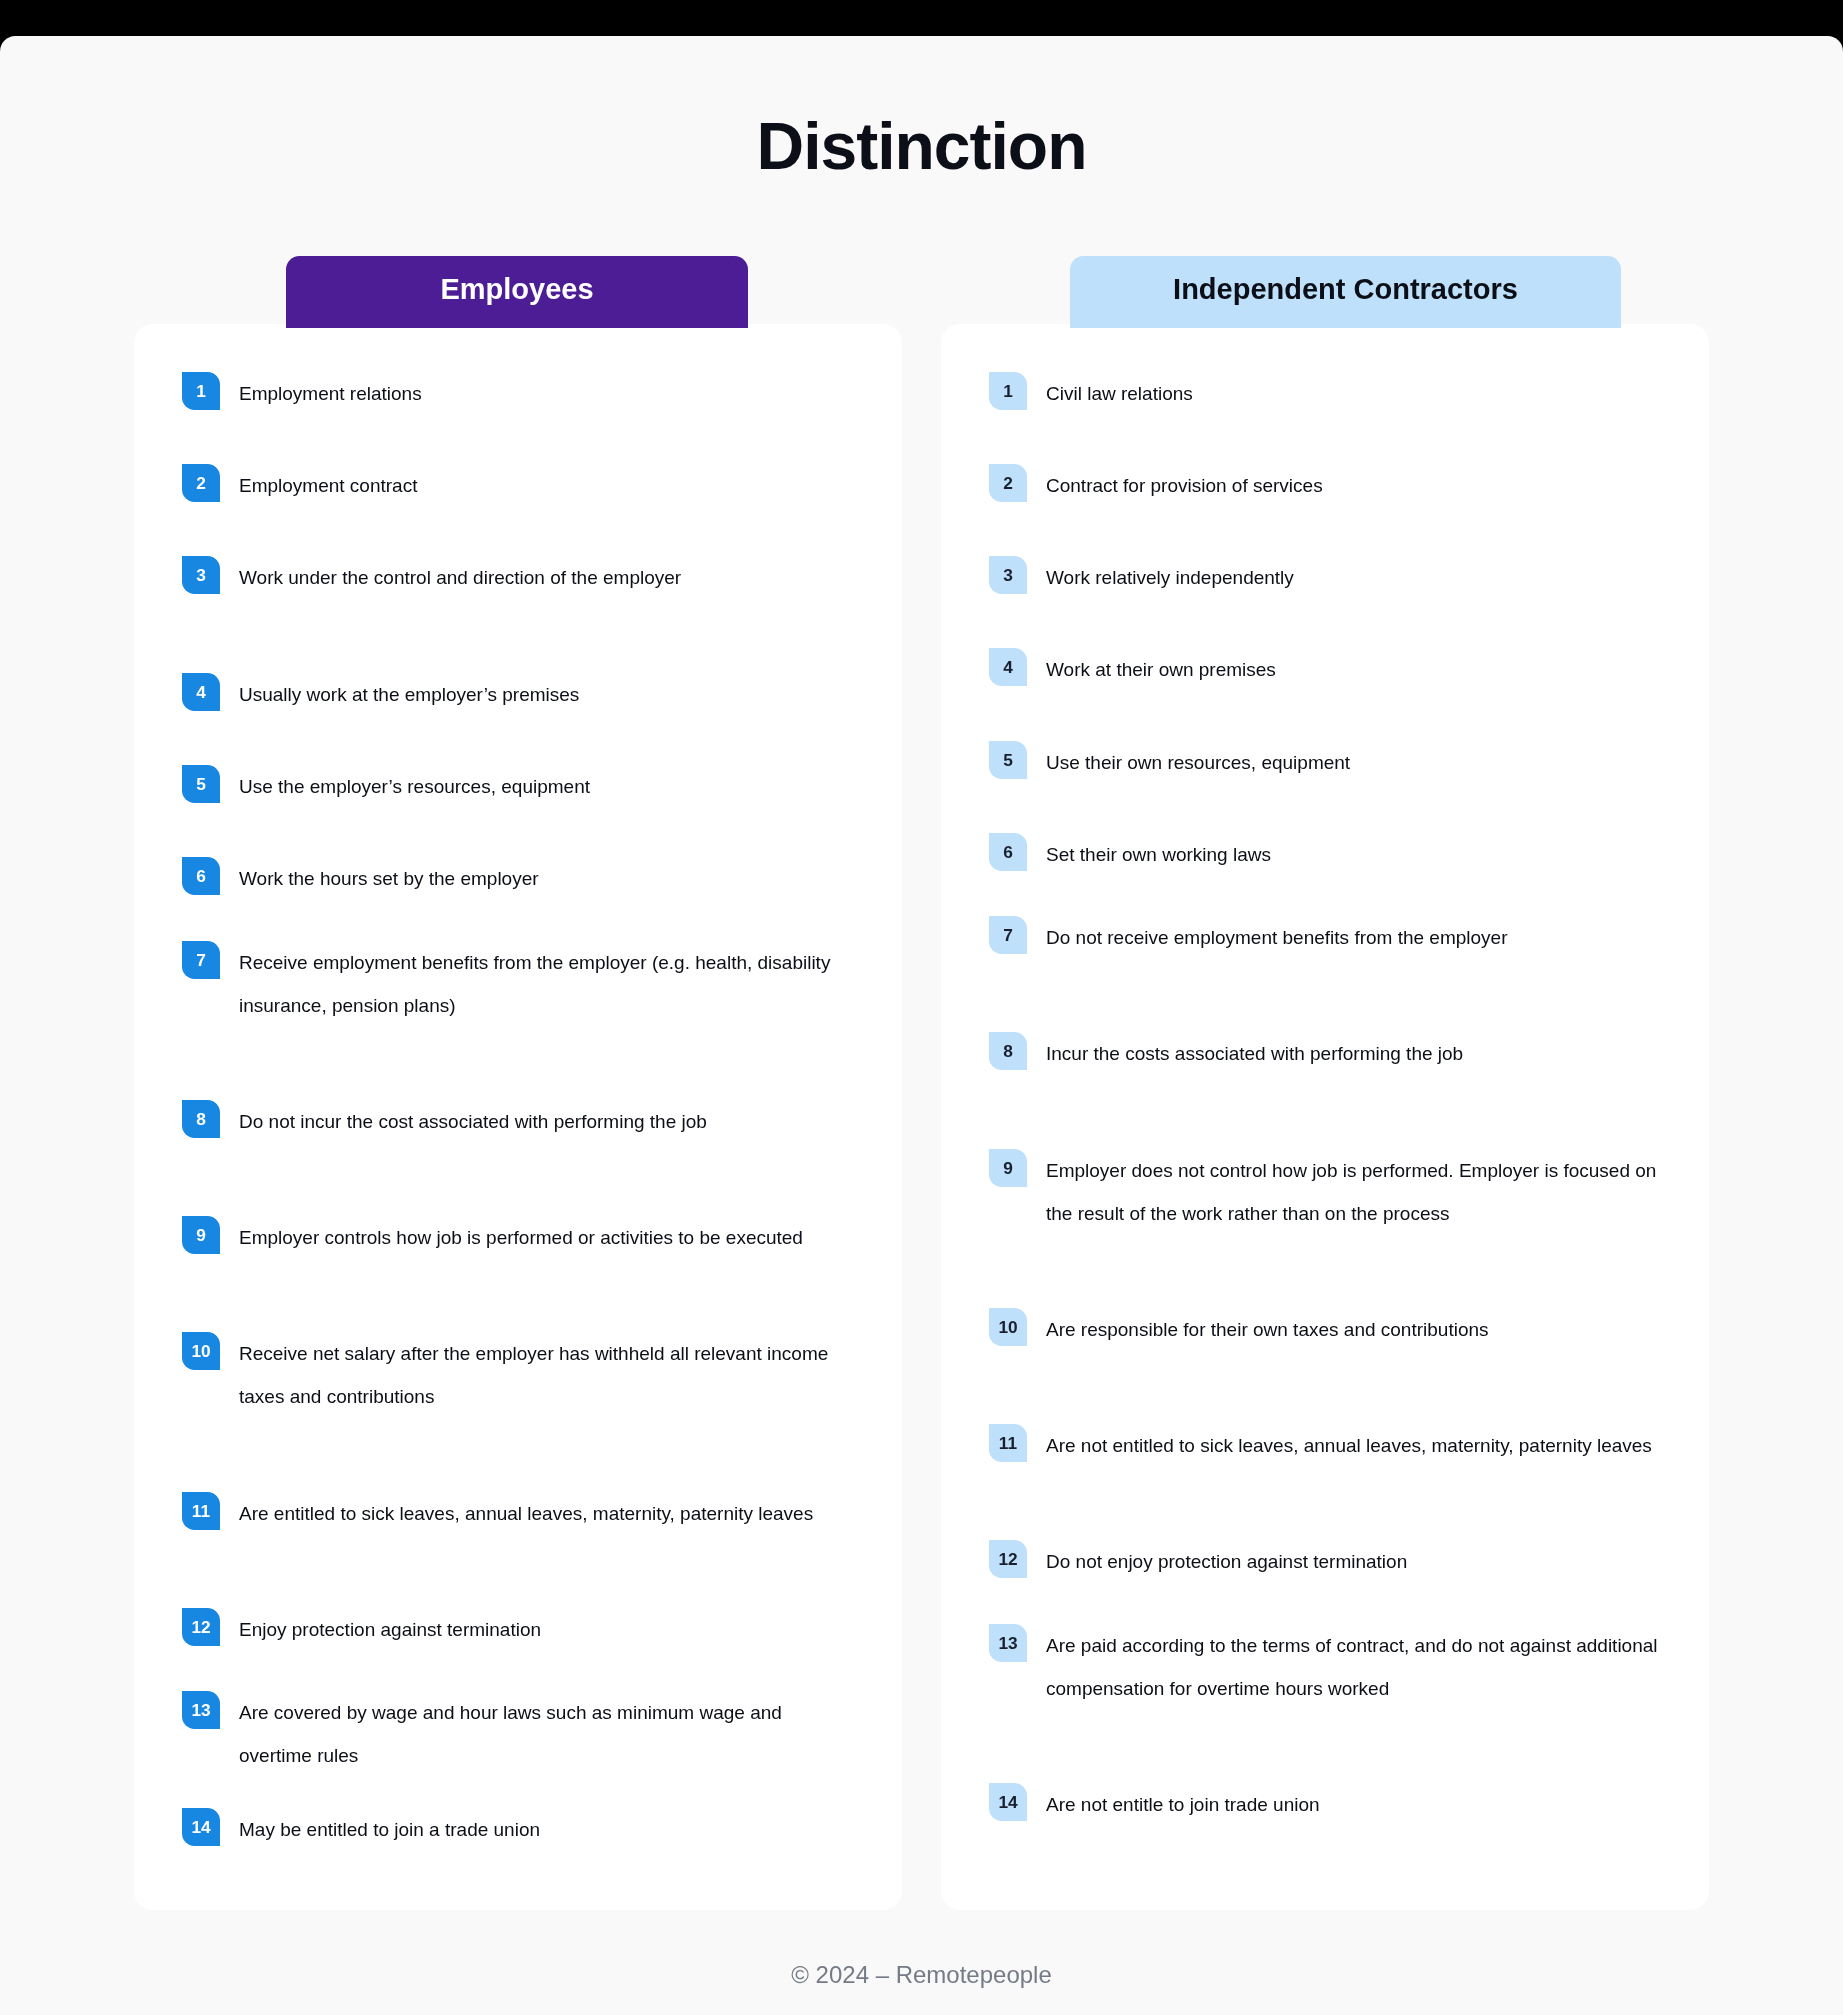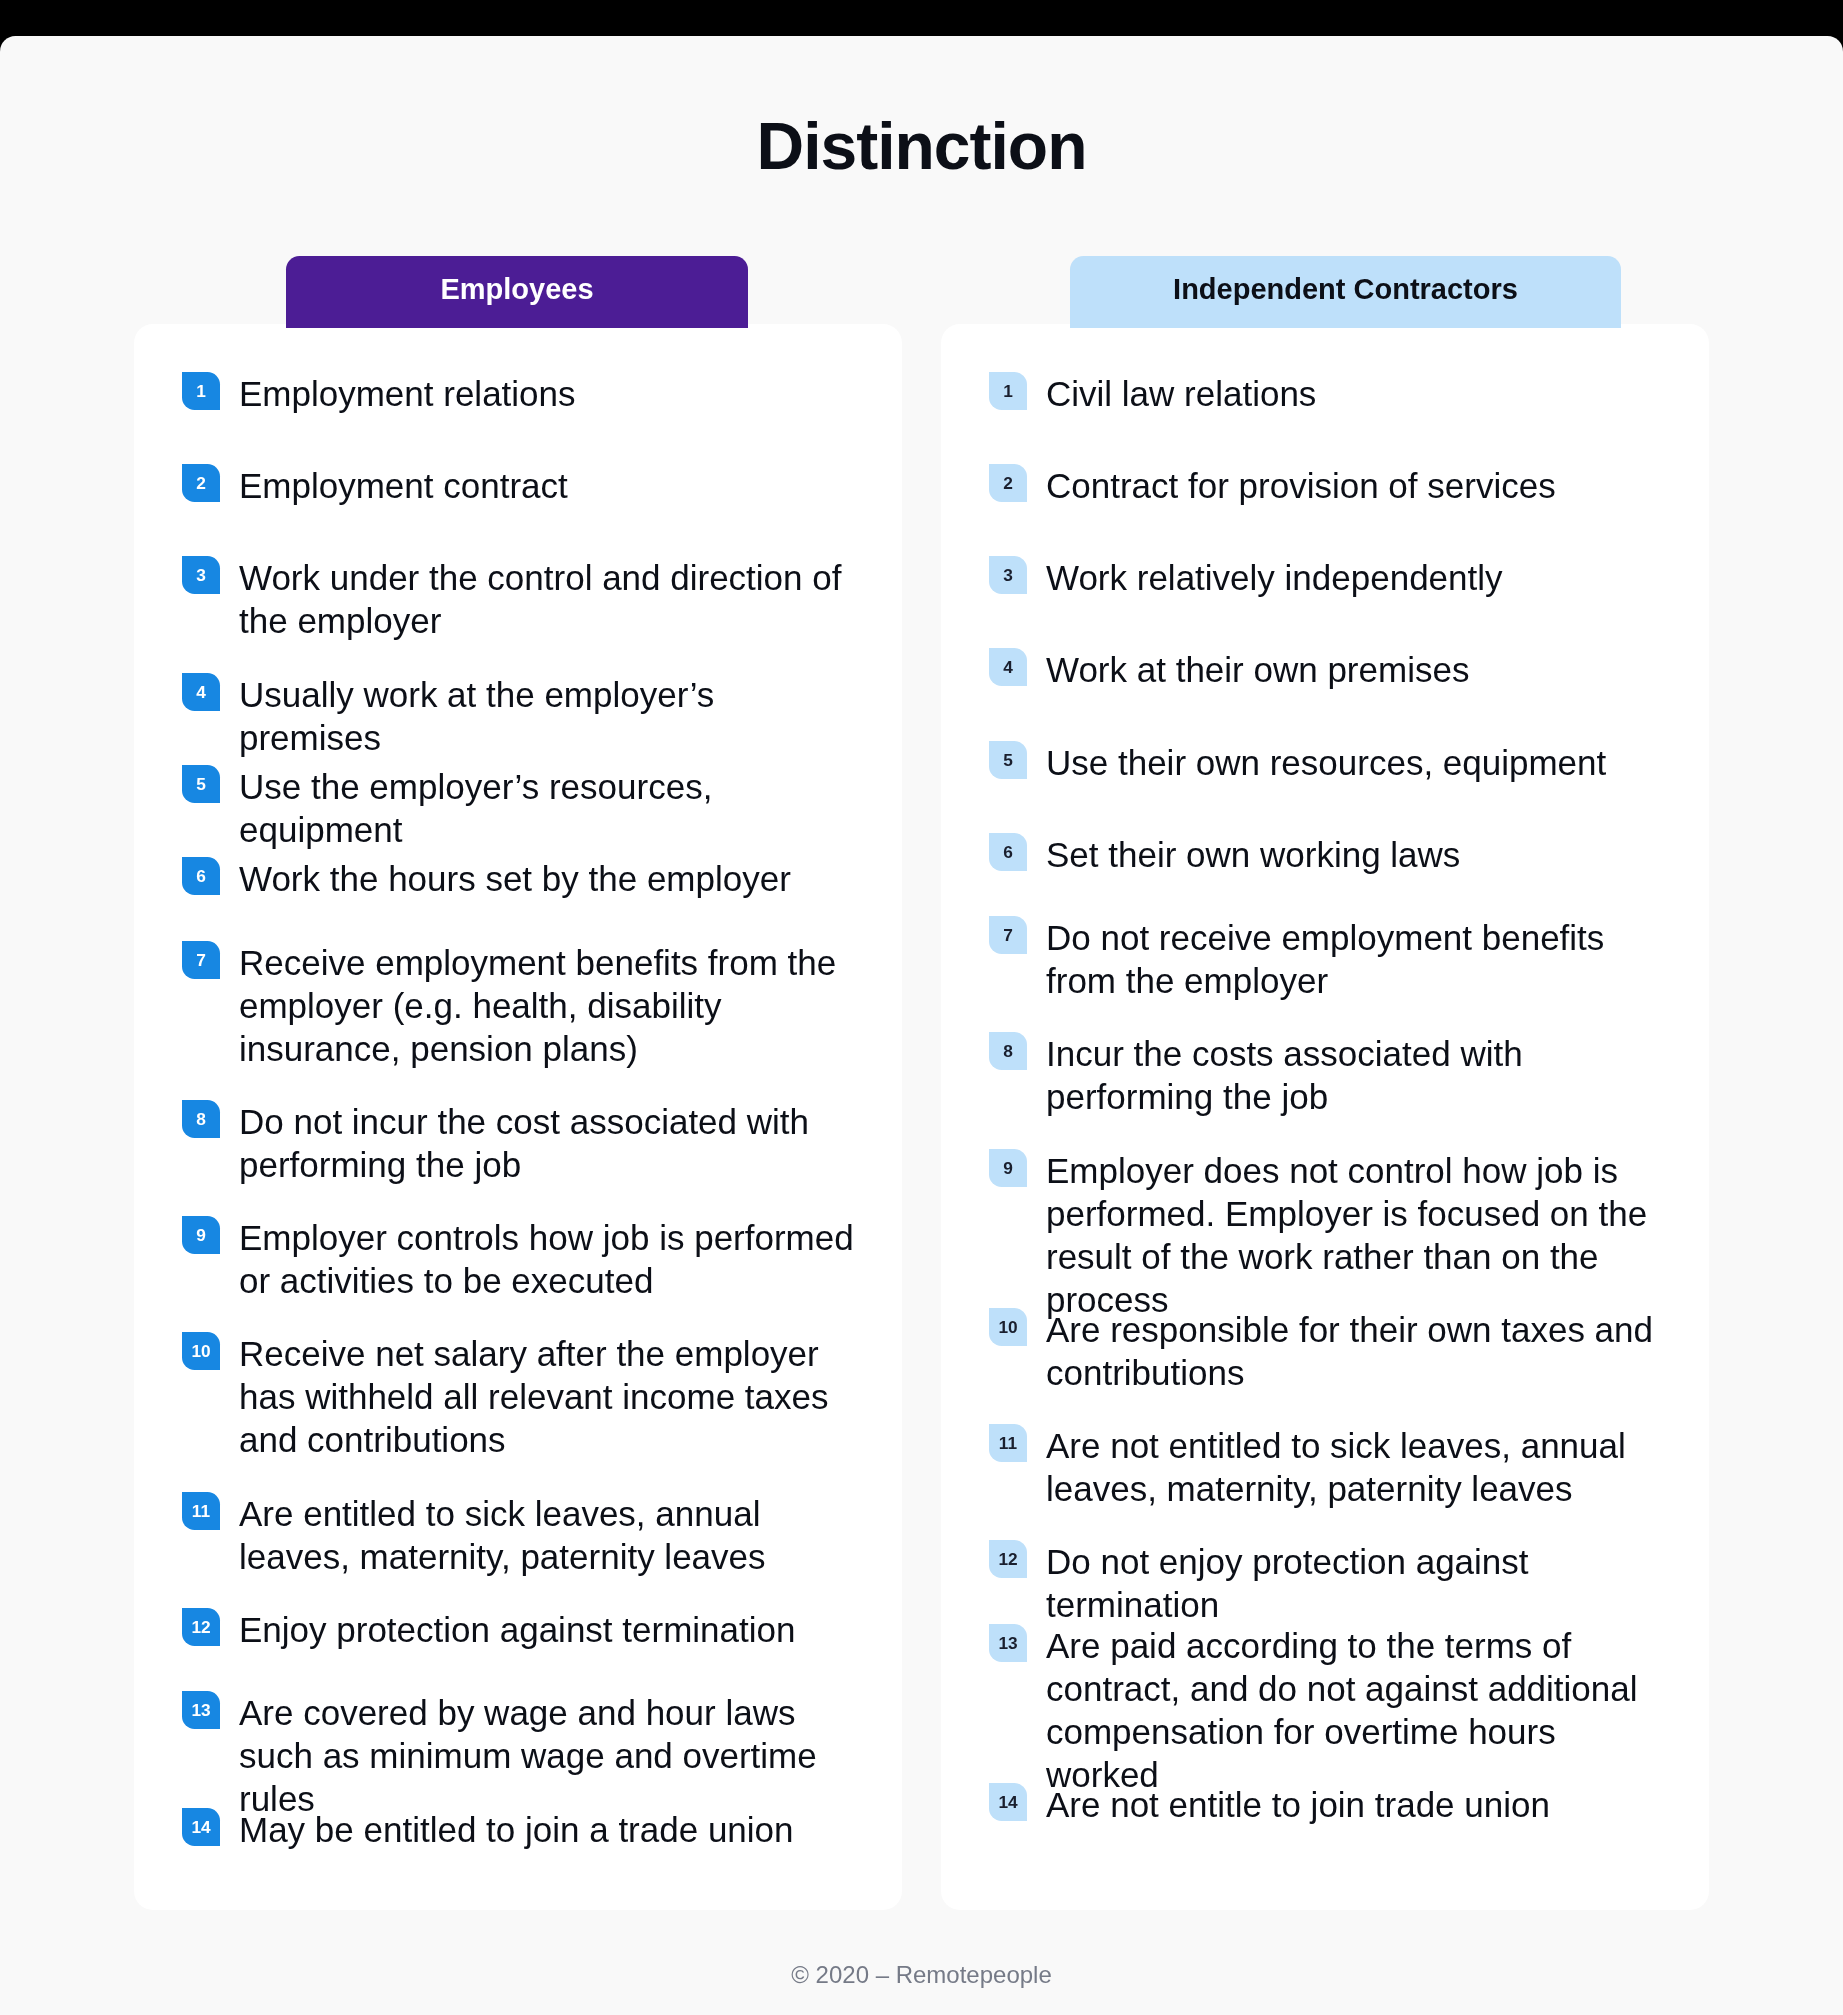--- a/index.html
+++ b/index.html
@@ -41,21 +41,21 @@
     .badge {
       flex: 0 0 38px; width: 38px; height: 38px;
       border-radius: 0 12.5px 0 12.5px;
       display: flex; align-items: center; justify-content: center;
       font-size: 17.3px; font-weight: 700;
     }
     .left .badge { background: #1787E2; color: #FFFFFF; }
     .right .badge { background: #BEE0FA; color: #1A1F2E; }
     .item-text {
       margin-left: 19px;
-      font-size: 35px; line-height: 43px; color: #0C0F17;
+      font-size: 19px; line-height: 43px; color: #0C0F17;
       width: 619px;
     }
     .footer {
       position: absolute; left: 0; top: 1925px; width: 1843px;
       text-align: center; font-size: 24px; color: #757A87;
     }
   </style>
 </head>
 <body>
 
@@ -180,15 +180,15 @@
         <span class="item-text">Are paid according to the terms of contract, and do not against additional compensation for overtime hours worked</span>
       </div>
       <div class="item" style="top:1459px">
         <span class="badge">14</span>
         <span class="item-text">Are not entitle to join trade union</span>
       </div>
     </div>
     <div class="tab">Independent Contractors</div>
   </div>
 
-  <div class="footer">© 2020 – Remotepeople</div>
+  <div class="footer">© 2024 – Remotepeople</div>
 </div>
 
 
 </body></html>

